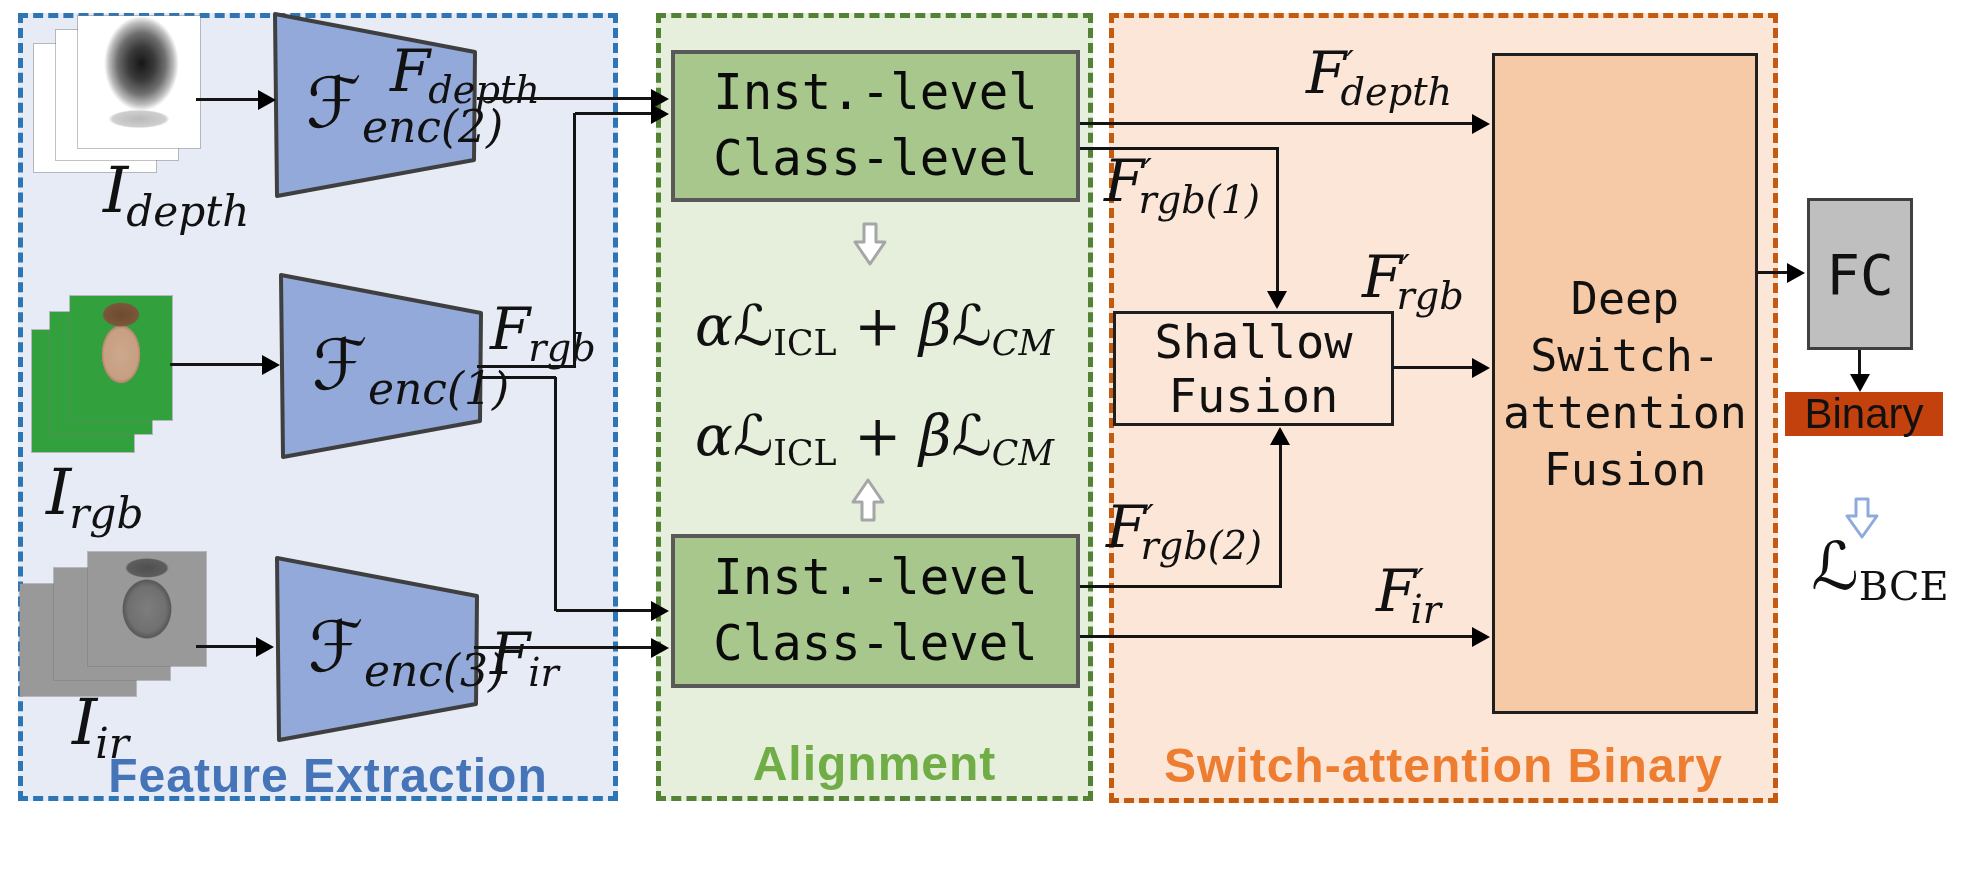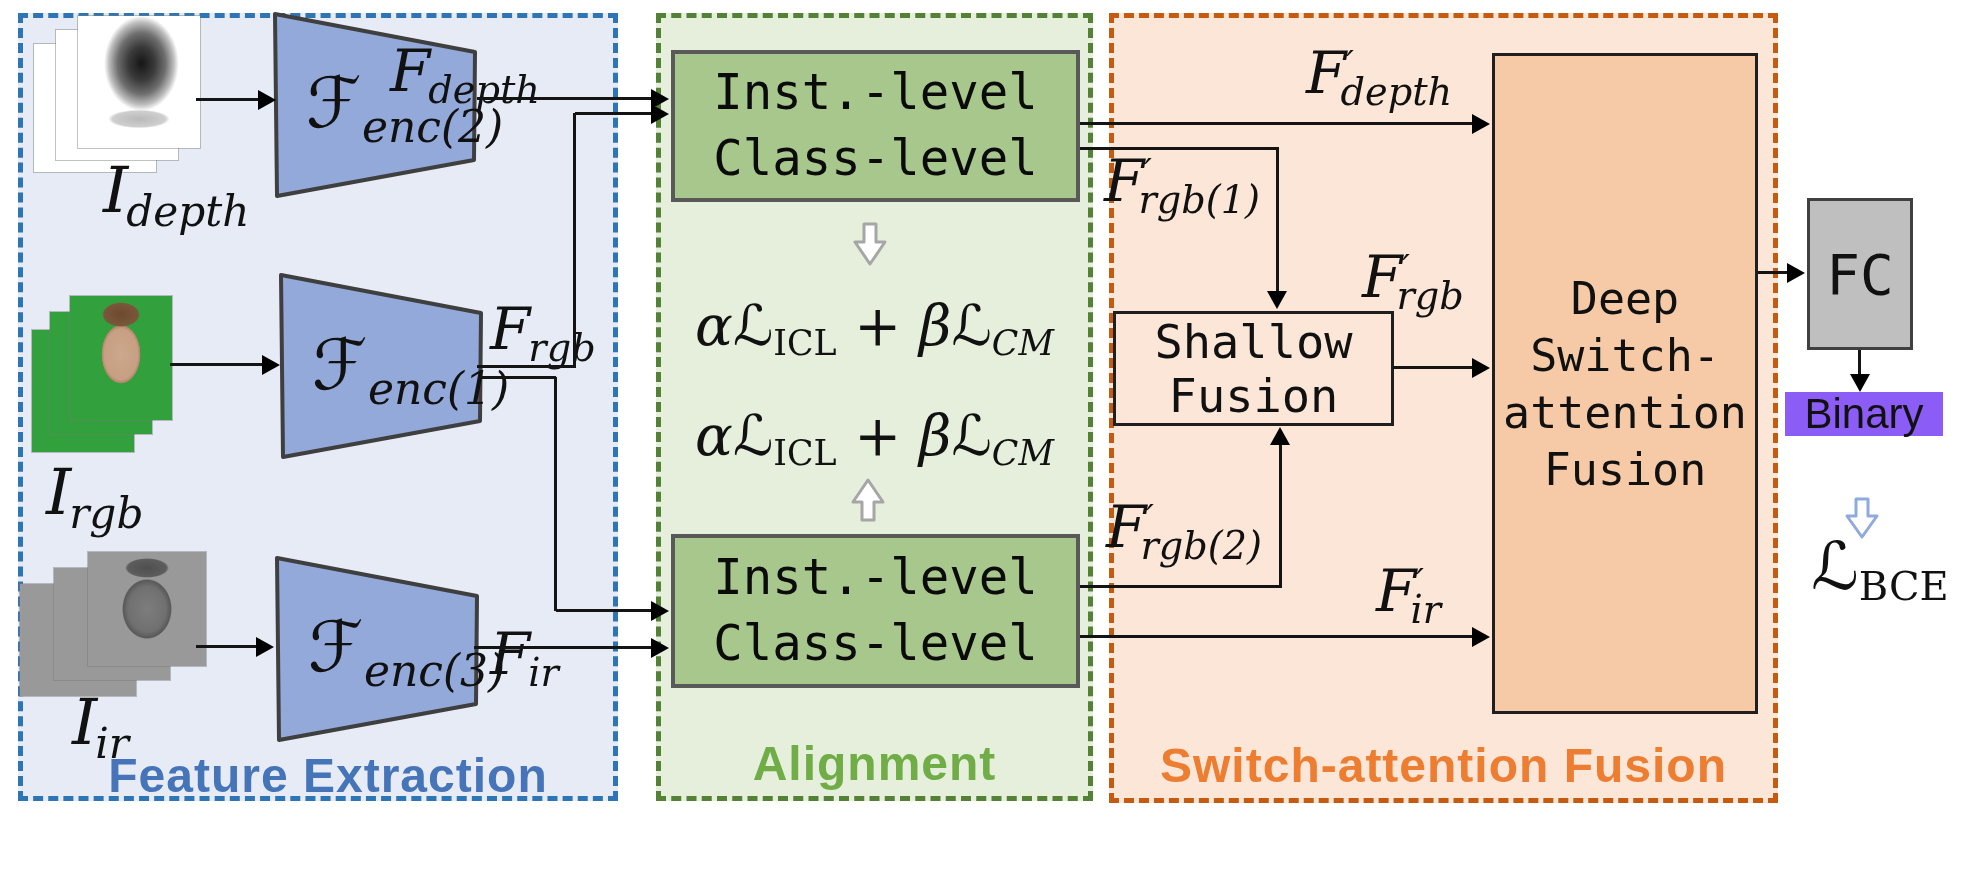--- a/index.html
+++ b/index.html
@@ -48,21 +48,21 @@
         font-family:"DejaVu Sans Mono",monospace;font-size:49px;line-height:66px;color:#0b0b0b;}
   .shallow{position:absolute;left:1113px;top:311px;width:281px;height:115px;background:#fce6d7;border:3px solid #1f1f1f;
         box-sizing:border-box;display:flex;flex-direction:column;justify-content:center;align-items:center;
         font-family:"DejaVu Sans Mono",monospace;font-size:47px;line-height:54px;}
   .deep{position:absolute;left:1492px;top:53px;width:266px;height:661px;background:#f6caa6;border:3px solid #1f1f1f;
         box-sizing:border-box;display:flex;flex-direction:column;justify-content:center;align-items:center;
         font-family:"DejaVu Sans Mono",monospace;font-size:45px;line-height:57px;}
   .fcbox{position:absolute;left:1807px;top:198px;width:106px;height:152px;background:#bfbfbf;border:3px solid #404040;
         box-sizing:border-box;display:flex;justify-content:center;align-items:center;
         font-family:"DejaVu Sans Mono",monospace;font-size:56px;}
-  .binline{position:absolute;left:1785px;width:158px;background:#8b5cf6;text-align:center;
+  .binline{position:absolute;left:1785px;width:158px;background:#c2410c;text-align:center;
         font-size:42px;font-weight:500;line-height:1.1;}
   .lossbce{position:absolute;left:1795px;top:528px;width:170px;text-align:center;white-space:nowrap;
         font-family:"DejaVu Serif",serif;font-size:66px;font-style:italic;}
   .lossbce .scL{font-family:"DejaVu Sans",sans-serif;}
   .lossbce .bsub{font-style:normal;font-size:40px;vertical-align:-0.28em;}
   
   .ln{position:absolute;background:#141414;}
   .arr-r,.arr-d,.arr-u{position:absolute;width:0;height:0;}
   .arr-r{border-left:18px solid #000;border-top:10px solid transparent;border-bottom:10px solid transparent;}
   .arr-d{border-top:18px solid #000;border-left:10px solid transparent;border-right:10px solid transparent;}
@@ -205,15 +205,15 @@
   <div class="arr-r" style="left:1472px;top:358px;"></div>
 
   <div class="ln" style="left:1758px;top:271px;width:33px;height:3px;"></div>
   <div class="arr-r" style="left:1787px;top:263px;"></div>
 
   <div class="ln" style="left:1858px;top:350px;width:3px;height:26px;"></div>
   <div class="arr-d" style="left:1850px;top:374px;"></div>
 
   <div class="sec-label lbl-fe">Feature Extraction</div>
   <div class="sec-label lbl-al">Alignment</div>
-  <div class="sec-label lbl-sa">Switch-attention Fusion</div>
+  <div class="sec-label lbl-sa">Switch-attention Binary</div>
 
 </div>
 
 </body></html>

